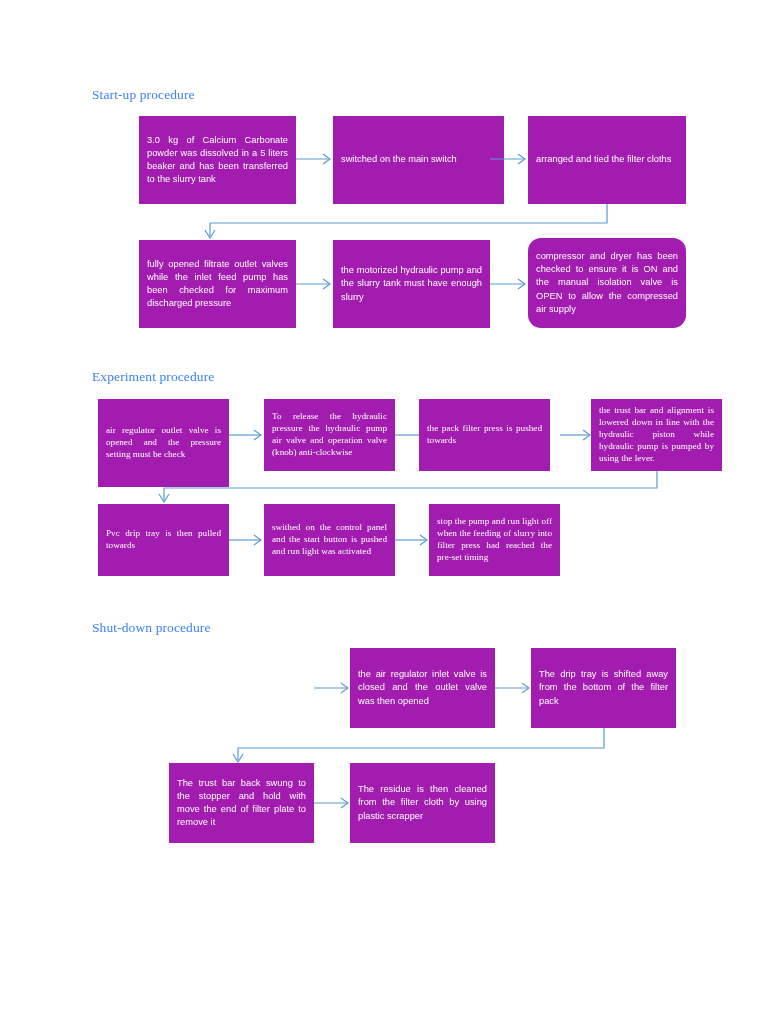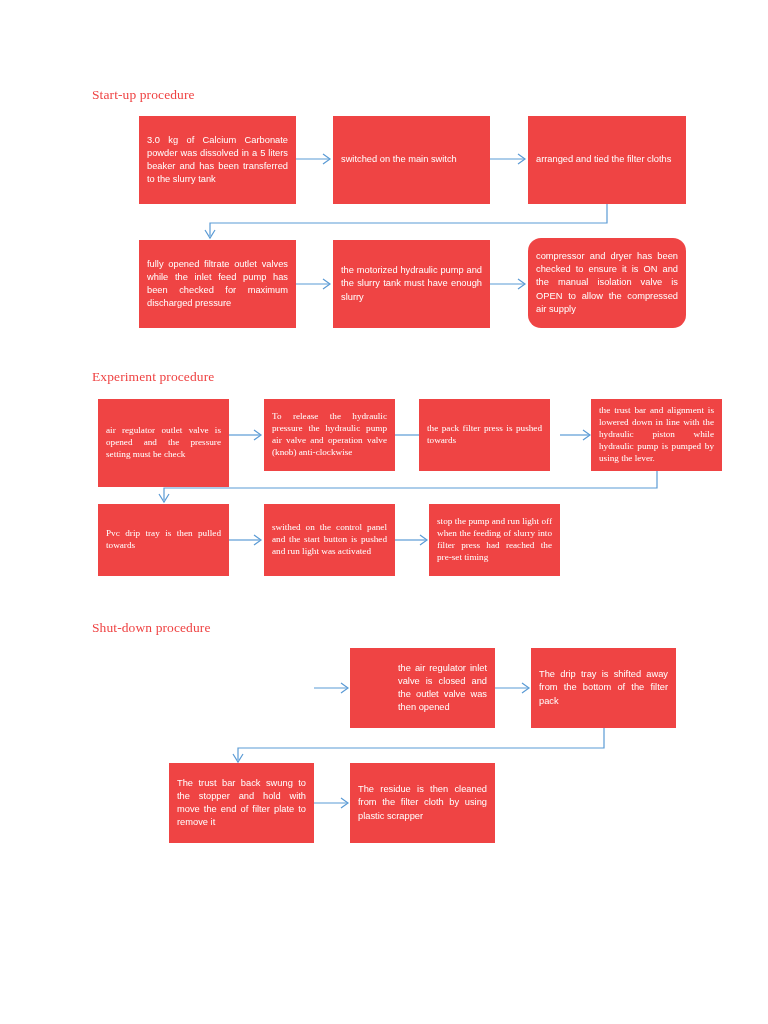--- a/index.html
+++ b/index.html
@@ -15,27 +15,27 @@
     overflow: hidden;
   }
   .page {
     position: absolute;
     inset: 0;
   }
   .heading {
     position: absolute;
     font-family: "Liberation Serif", serif;
     font-size: 13.5px;
-    color: #ef4444;
+    color: #3b82f6;
     white-space: nowrap;
     letter-spacing: 0.1px;
   }
   .box {
     position: absolute;
-    background: #ef4444;
+    background: #a21caf;
     color: #ffffff;
     box-sizing: border-box;
     display: flex;
     align-items: center;
     overflow: hidden;
   }
   .box .txt {
     display: block;
     width: 100%;
     padding: 0 8px;
@@ -78,21 +78,21 @@
     <span class="txt">3.0 kg of Calcium Carbonate powder was dissolved in a 5 liters beaker and has been transferred to the slurry tank</span>
   </div>
 
   <div class="conn" style="left:296px; top:152px;">
     <svg width="38" height="14" viewBox="0 0 38 14">
       <line x1="0" y1="7" x2="33" y2="7" stroke="#5B9BD5" stroke-width="1.2"></line>
       <polyline points="27,2 34,7 27,12" fill="none" stroke="#5B9BD5" stroke-width="1.2"></polyline>
     </svg>
   </div>
 
-  <div class="box sans" style="left:333px; top:116px; width:157px; height:88px;">
+  <div class="box sans" style="left:333px; top:116px; width:171px; height:88px;">
     <span class="txt">switched on the main switch</span>
   </div>
 
   <div class="conn" style="left:490px; top:152px;">
     <svg width="39" height="14" viewBox="0 0 39 14">
       <line x1="0" y1="7" x2="34" y2="7" stroke="#5B9BD5" stroke-width="1.2"></line>
       <polyline points="28,2 35,7 28,12" fill="none" stroke="#5B9BD5" stroke-width="1.2"></polyline>
     </svg>
   </div>
 
@@ -208,21 +208,21 @@
   <div class="heading" style="left:92px; top:620px;">Shut-down procedure</div>
 
 
   <div class="conn" style="left:314px; top:681px;">
     <svg width="38" height="14" viewBox="0 0 38 14">
       <line x1="0" y1="7" x2="33" y2="7" stroke="#5B9BD5" stroke-width="1.2"></line>
       <polyline points="27,2 34,7 27,12" fill="none" stroke="#5B9BD5" stroke-width="1.2"></polyline>
     </svg>
   </div>
 
-  <div class="box sans" style="left:350px; top:648px; width:145px; height:80px;padding-left:40px;">
+  <div class="box sans" style="left:350px; top:648px; width:145px; height:80px;">
     <span class="txt">the air regulator inlet valve is closed and the outlet valve was then opened</span>
   </div>
 
   <div class="conn" style="left:495px; top:681px;">
     <svg width="38" height="14" viewBox="0 0 38 14">
       <line x1="0" y1="7" x2="33" y2="7" stroke="#5B9BD5" stroke-width="1.2"></line>
       <polyline points="27,2 34,7 27,12" fill="none" stroke="#5B9BD5" stroke-width="1.2"></polyline>
     </svg>
   </div>
 

